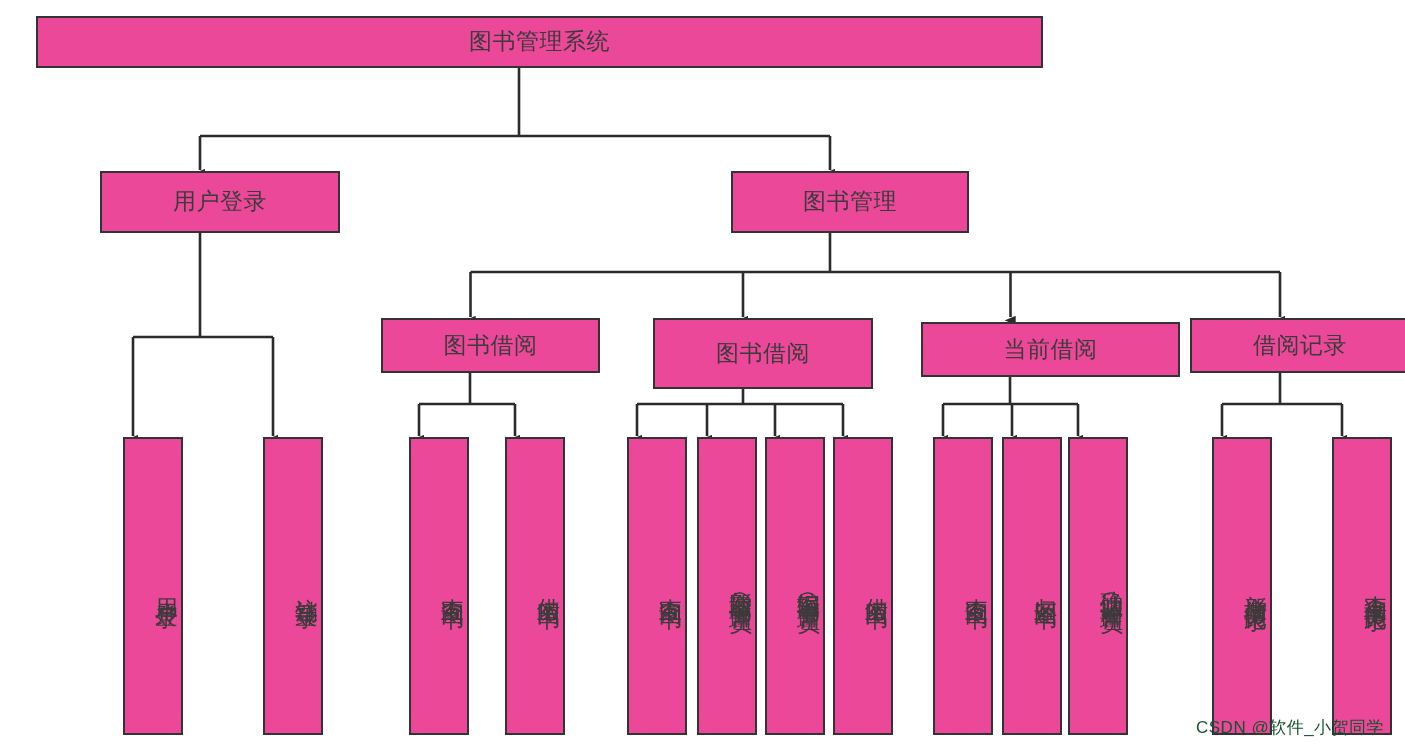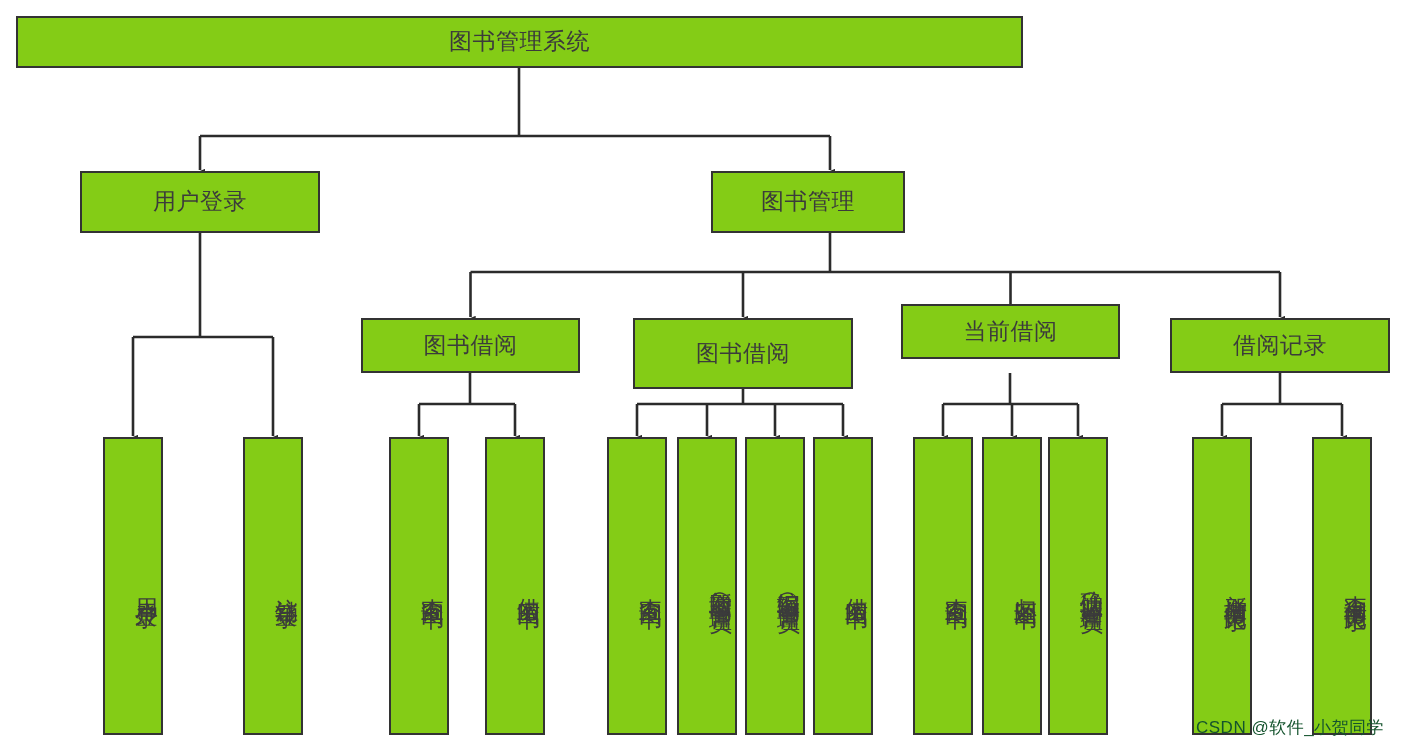--- a/index.html
+++ b/index.html
@@ -21,26 +21,27 @@
     position: absolute;
     left: 0;
     top: 0;
     width: 1405px;
     height: 747px;
     pointer-events: none;
   }
   .node {
     position: absolute;
     box-sizing: border-box;
-    background: #84cc16;
+    background: #ec4899;
     border: 2px solid #333333;
     display: flex;
     align-items: center;
     justify-content: center;
     color: #3b3b3b;
+    margin-left: 20px;
   }
   .node.horiz {
     font-size: 23px;
     line-height: 1.1;
     letter-spacing: 0.5px;
   }
   .node.vert {
     writing-mode: vertical-rl;
     text-orientation: upright;
     font-size: 23px;
@@ -110,30 +111,30 @@
       </g>
   </svg>
 
   <div id="nodes">
       <div class="node horiz" style="left: 16px; top: 16px; width: 1007px; height: 52px;">
         <span class="hlabel">图书管理系统</span>
       </div>
       <div class="node horiz" style="left: 80px; top: 171px; width: 240px; height: 62px;">
         <span class="hlabel">用户登录</span>
       </div>
-      <div class="node horiz" style="left: 711px; top: 171px; width: 194px; height: 62px;">
+      <div class="node horiz" style="left: 711px; top: 171px; width: 238px; height: 62px;">
         <span class="hlabel">图书管理</span>
       </div>
       <div class="node horiz" style="left: 361px; top: 318px; width: 219px; height: 55px;">
         <span class="hlabel">图书借阅</span>
       </div>
       <div class="node horiz" style="left: 633px; top: 318px; width: 220px; height: 71px;">
         <span class="hlabel">图书借阅</span>
       </div>
-      <div class="node horiz" style="left: 901px; top: 304px; width: 219px; height: 55px; justify-content: center;">
+      <div class="node horiz" style="left: 901px; top: 322px; width: 259px; height: 55px; justify-content: center;">
         <span class="hlabel">当前借阅</span>
       </div>
       <div class="node horiz" style="left: 1170px; top: 318px; width: 220px; height: 55px;">
         <span class="hlabel">借阅记录</span>
       </div>
       <div class="node vert" style="left: 103px; top: 437px; width: 60px; height: 298px;">
         <span class="vlabel">用户登录</span>
       </div>
       <div class="node vert" style="left: 243px; top: 437px; width: 60px; height: 298px;">
         <span class="vlabel">注销登录</span>

